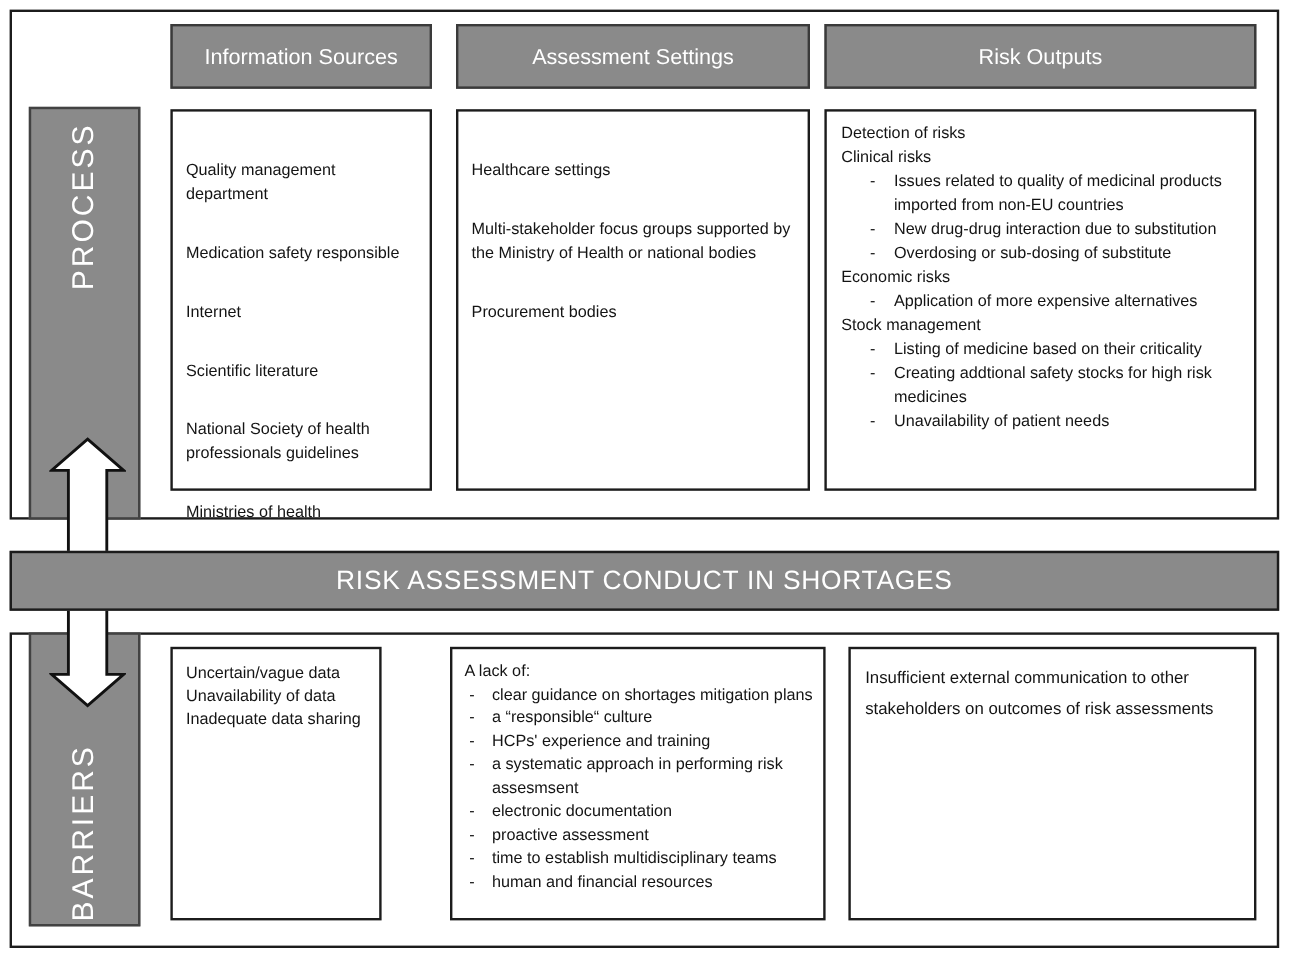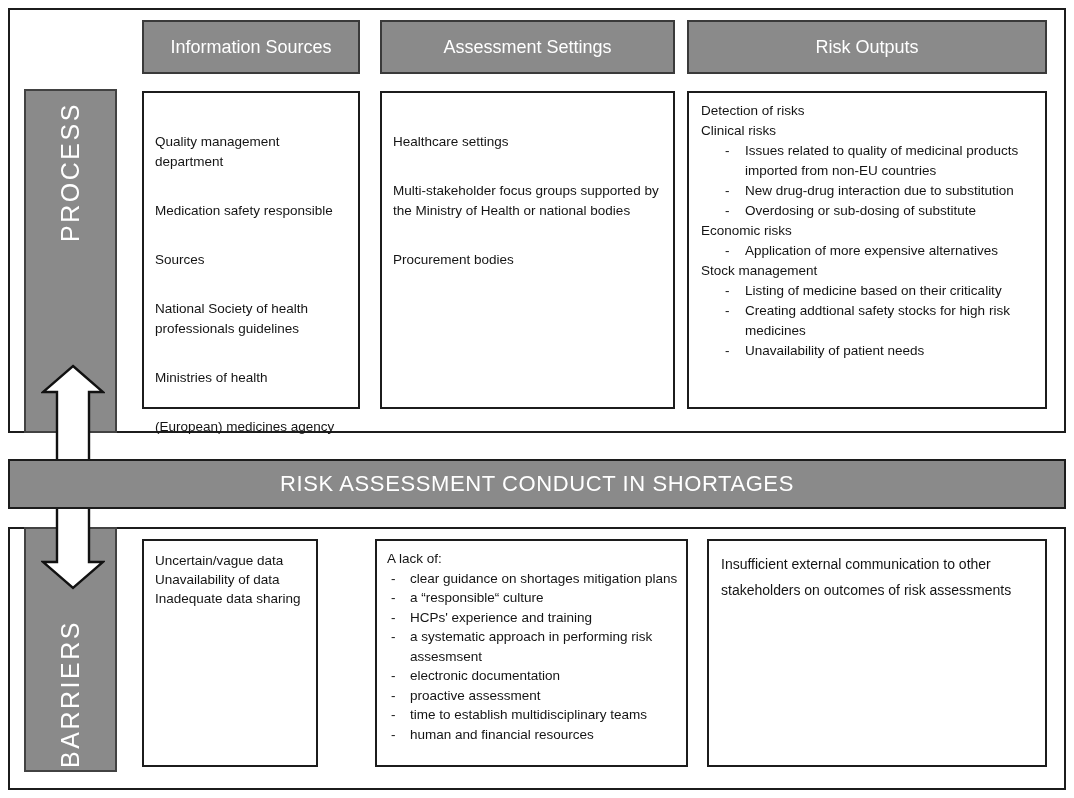--- a/index.html
+++ b/index.html
@@ -101,21 +101,22 @@
 <div class="abs col-header" style="left:380px; top:20px; width:295px; height:54px;">
   <span>Assessment Settings</span>
 </div>
 <div class="abs col-header" style="left:687px; top:20px; width:360px; height:54px;">
   <span>Risk Outputs</span>
 </div>
 
 <div class="abs content-box pad-top" style="left:142px; top:91px; width:218px; height:318px;">
   <div class="entry">Quality management department</div>
   <div class="entry">Medication safety responsible</div>
-  <div class="entry">Sources</div>
+  <div class="entry">Internet</div>
+  <div class="entry">Scientific literature</div>
   <div class="entry">National Society of health professionals guidelines</div>
   <div class="entry">Ministries of health</div>
   <div class="entry">(European) medicines agency</div>
 </div>
 
 <div class="abs content-box pad-top" style="left:380px; top:91px; width:295px; height:318px;">
   <div class="entry">Healthcare settings</div>
   <div class="entry">Multi-stakeholder focus groups supported by the Ministry of Health or national bodies</div>
   <div class="entry">Procurement bodies</div>
 </div>

